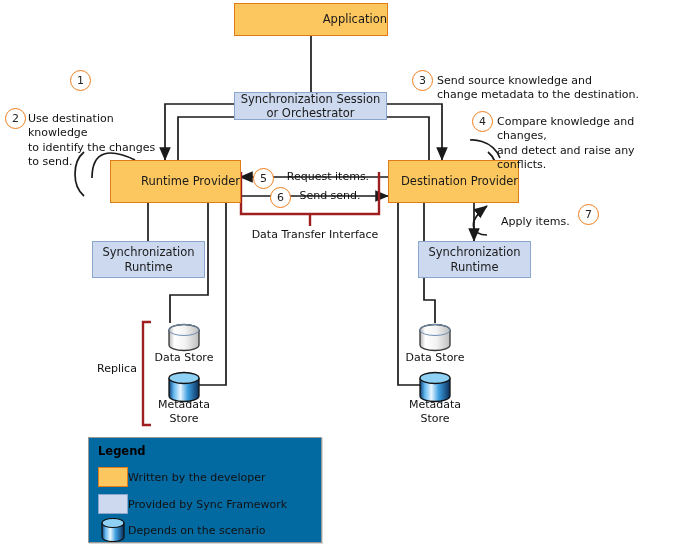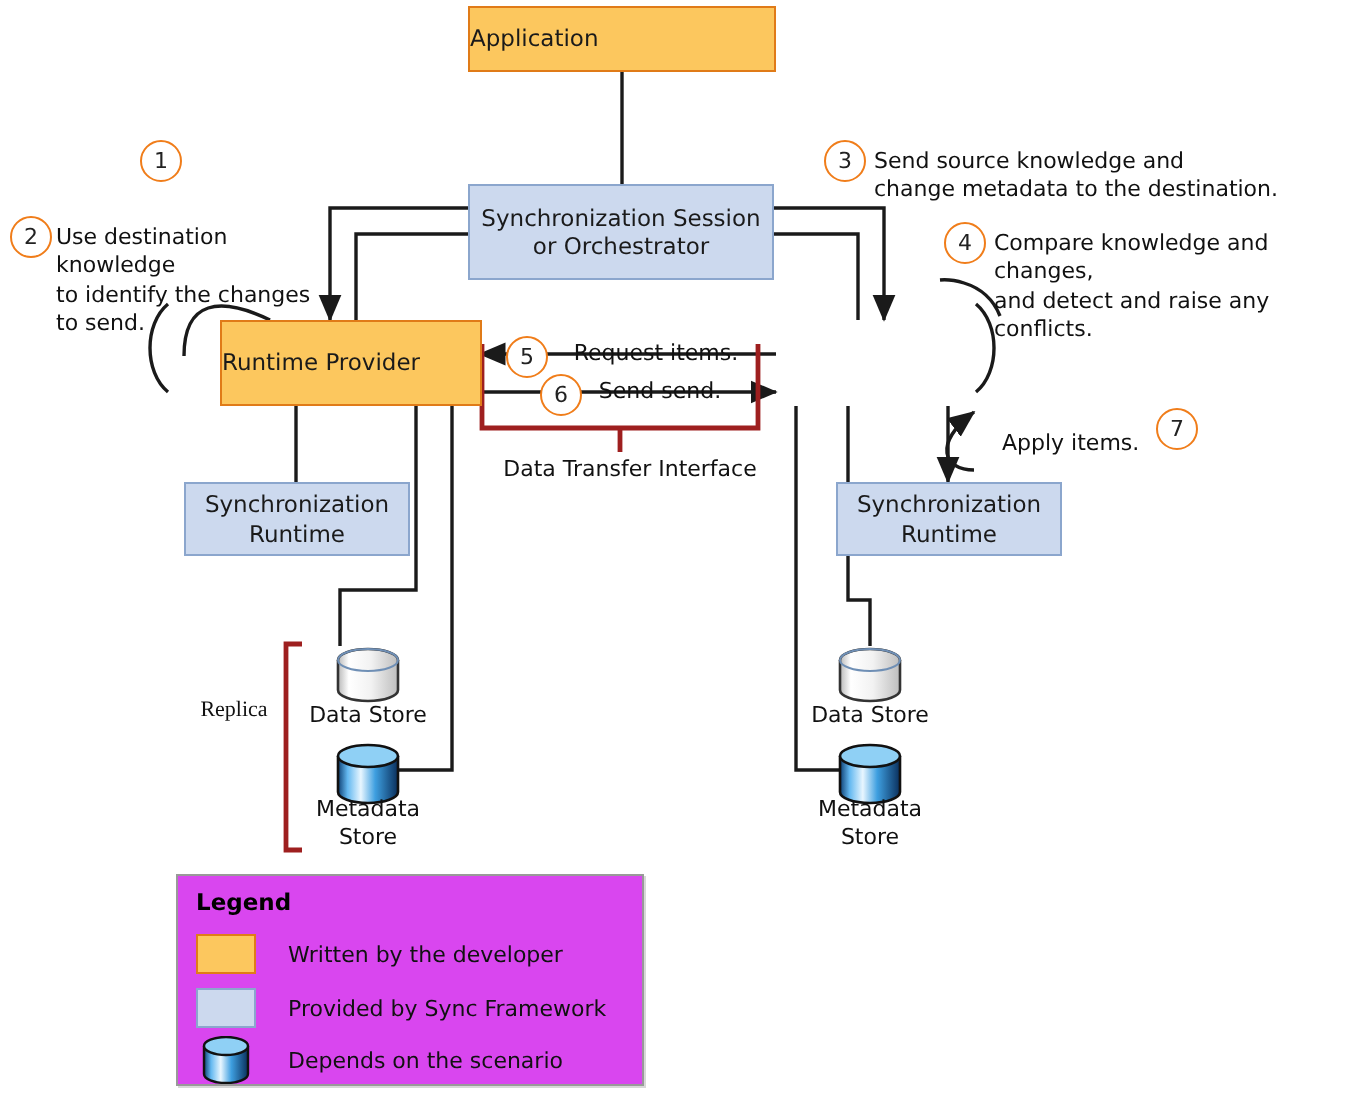--- a/index.html
+++ b/index.html
@@ -22,21 +22,21 @@
     left: 0; top: 0;
     width: 675px;
     height: 553px;
     pointer-events: none;
   }
   .node {
     position: absolute;
     box-sizing: border-box;
     display: flex;
     align-items: center;
-    justify-content: flex-start;
+    justify-content: flex-end;
     text-align: center;
     font-size: 11.5px;
     color: #1a1a1a;
     line-height: 1.25;
     z-index: 3;
   }
   .node.dev {
     background: #fcc75e;
     border: 1px solid #e07b18;
   }
@@ -74,21 +74,21 @@
     align-items: center;
     justify-content: center;
     z-index: 6;
   }
   .legend {
     position: absolute;
     left: 88px;
     top: 437px;
     width: 232px;
     height: 104px;
-    background: #d946ef;
+    background: #0369a1;
     border: 1px solid #999999;
     box-shadow: 1px 1px 0 #d8d8d8;
     z-index: 7;
   }
   .legend-title {
     position: absolute;
     left: 9px;
     top: 6px;
     font-size: 11.5px;
     font-weight: bold;
@@ -101,21 +101,20 @@
     align-items: center;
   }
   .legend-swatch {
     width: 30px;
     height: 20px;
     box-sizing: border-box;
   }
   .legend-swatch.dev { background: #fcc75e; border: 1px solid #e07b18; }
   .legend-swatch.fw  { background: #ccd9ee; border: 1px solid #8ba6cd; }
   .legend-text {
-    margin-left: 16px;
     font-size: 11px;
     color: #111111;
     white-space: nowrap;
   }
 </style>
 </head>
 <body>
 
 <div id="stage">
 
@@ -204,48 +203,51 @@
     <g>
       <path d="M420,378 L420,396 A15,5.5 0 0,0 450,396 L450,378" fill="url(#cylBlue)" stroke="#111111" stroke-width="1.3"></path>
       <ellipse cx="435" cy="378" rx="15" ry="5.5" fill="#8fd0f5" stroke="#111111" stroke-width="1.3"></ellipse>
     </g>
   </svg>
 
   <div class="node dev" style="left:234px; top:3px; width:154px; height:33px;">
     <span>Application</span>
   </div>
 
-  <div class="node fw" style="left:234px; top:92px; width:153px; height:48px;">
+  <div class="node fw" style="left:234px; top:92px; width:153px; height:28px;">
     <span>Synchronization Session
 or Orchestrator</span>
   </div>
 
   <div class="node dev" style="left:110px; top:160px; width:131px; height:43px;">
     <span>Runtime Provider</span>
   </div>
 
+  <div class="node dev" style="left:388px; top:160px; width:131px; height:43px;">
+    <span>Destination Provider</span>
+  </div>
 
   <div class="node fw" style="left:92px; top:241px; width:113px; height:37px;">
     <span>Synchronization
 Runtime</span>
   </div>
 
   <div class="node fw" style="left:418px; top:241px; width:113px; height:37px;">
     <span>Synchronization
 Runtime</span>
   </div>
 
   <div class="smalllabel" style="left:144px; top:351px; width:80px;">Data Store</div>
   <div class="smalllabel" style="left:144px; top:398px; width:80px;">Metadata
 Store</div>
   <div class="smalllabel" style="left:395px; top:351px; width:80px;">Data Store</div>
   <div class="smalllabel" style="left:395px; top:398px; width:80px;">Metadata
 Store</div>
 
-  <div class="smalllabel" style="left:92px; top:348px; width:50px;font-family:Liberation Serif, serif;">Replica</div>
+  <div class="smalllabel" style="left:92px; top:362px; width:50px;">Replica</div>
 
   <div class="smalllabel" style="left:245px; top:228px; width:140px;">Data Transfer Interface</div>
 
   <div class="smalllabel" style="left:283px; top:170px; width:90px;">Request items.</div>
   <div class="smalllabel" style="left:290px; top:189px; width:80px;">Send send.</div>
   <div class="smalllabel" style="left:501px; top:215px; width:76px; text-align:left;">Apply items.</div>
 
   <div class="stepnum" style="left:70px; top:70px;">1</div>
   <div class="stepnum" style="left:5px; top:108px;">2</div>
   <div class="stepnum" style="left:412px; top:70px;">3</div>

